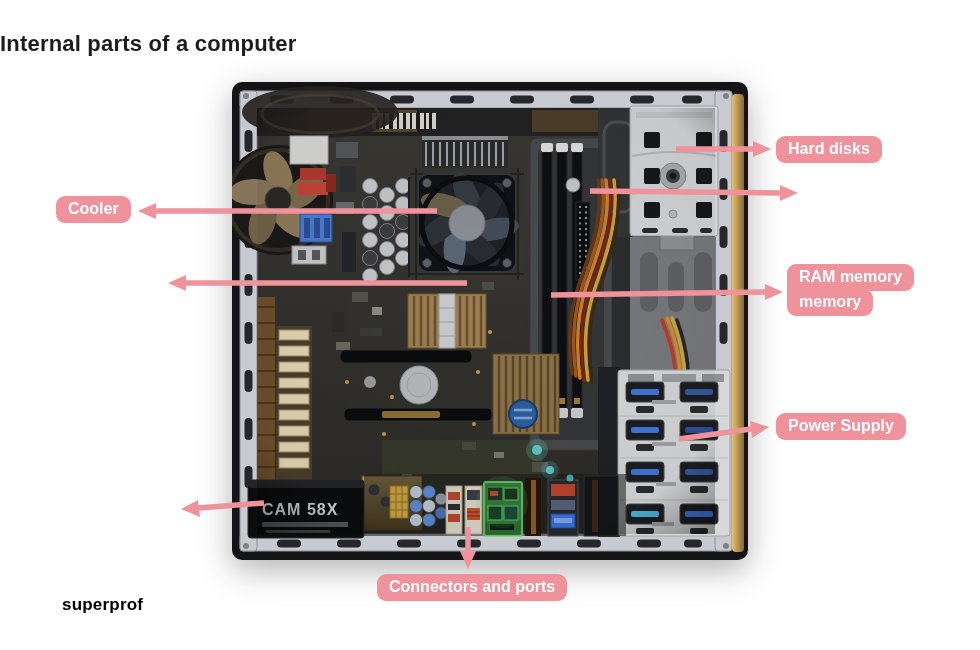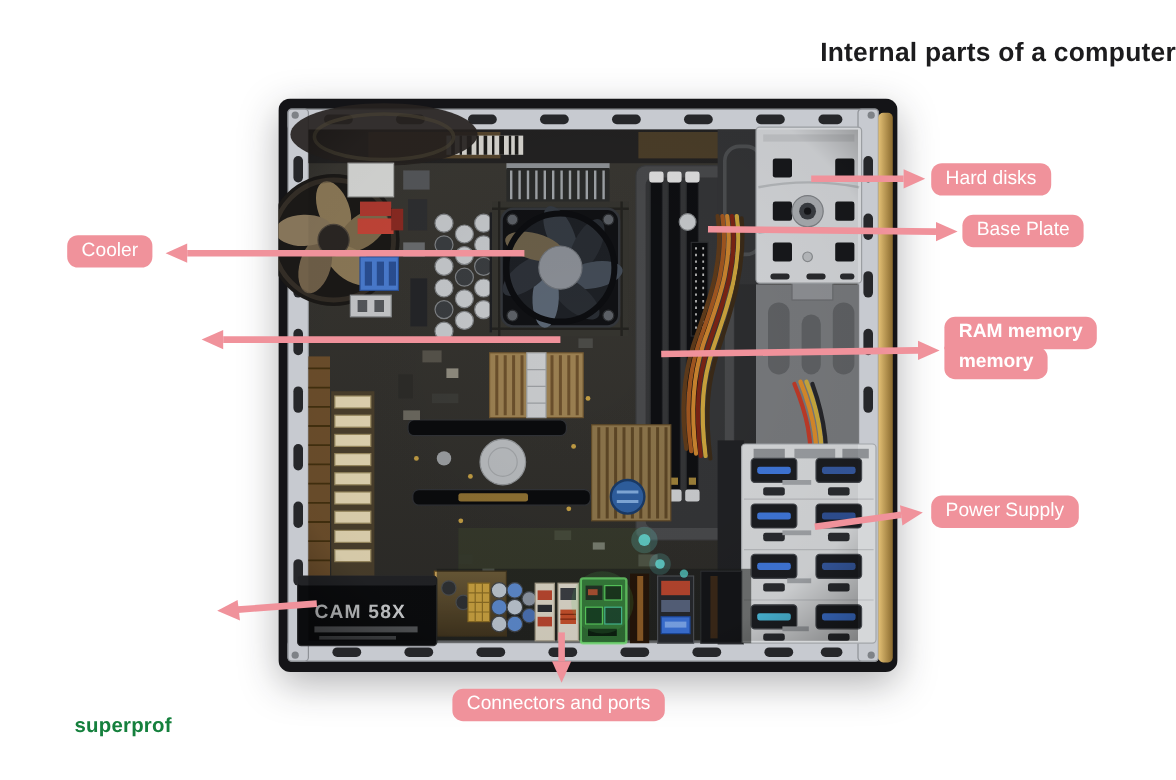--- a/index.html
+++ b/index.html
@@ -1,32 +1,32 @@
 <!DOCTYPE html>
 <html><head>
 <meta charset="utf-8">
 <style>
   html,body{margin:0;padding:0;background:#fff;}
   .stage{position:relative;width:980px;height:650px;background:#ffffff;overflow:hidden;
          font-family:"Liberation Sans",sans-serif;}
-  .title{position:absolute;top:31px;left:0;width:100%;text-align:right;
+  .title{position:absolute;top:31px;left:0;width:100%;text-align:left;
          font-size:22px;font-weight:700;color:#1c1c1e;letter-spacing:.2px;}
   .photo{position:absolute;left:232px;top:82px;width:516px;height:478px;
          filter:drop-shadow(0 10px 16px rgba(20,20,25,.32));}
   .photo svg{display:block;width:516px;height:478px;}
   .arrows{position:absolute;left:0;top:0;width:980px;height:650px;pointer-events:none;}
-  .badge{position:absolute;background:#f0929b;color:#fff;font-weight:400;font-size:16px;
+  .badge{position:absolute;background:#f0929b;color:#fff;font-weight:700;font-size:16px;
          line-height:1;padding:5px 12px 6px;border-radius:9px;white-space:nowrap;}
   .badge-stack{position:absolute;display:flex;flex-direction:column;align-items:flex-start;}
   .badge-stack .pill{background:#f0929b;color:#fff;font-weight:700;font-size:16px;
          line-height:1;padding:5px 12px 6px;white-space:nowrap;}
   .badge-stack .pill:first-child{border-radius:9px 9px 9px 0;}
   .badge-stack .pill+.pill{margin-top:-2px;border-radius:0 9px 9px 9px;}
   .logo{position:absolute;left:62px;top:595px;font-size:17px;font-weight:700;
-        color:#15803d;letter-spacing:.2px;}
+        color:#000000;letter-spacing:.2px;}
 </style>
 </head>
 <body>
 
 <div class="stage">
 
   <div class="title">Internal parts of a computer</div>
 
   <div class="photo">
     <svg viewBox="0 0 516 478">
@@ -538,21 +538,20 @@
       <polygon points="771,149 753,141 753,157"></polygon>
       <polygon points="798,193 780,185 780,201"></polygon>
       <polygon points="783,292 765,284 765,300"></polygon>
       <polygon points="769,427 752,438 750,421"></polygon>
       <polygon points="468,569 460,551 476,551"></polygon>
     </g>
   </svg>
 
   <div class="badge" style="left:56px;top:196px">Cooler</div>
   <div class="badge" style="left:776px;top:136px">Hard disks</div>
-  <div class="badge" style="left:802px;top:179px">Base Plate</div>
   <div class="badge-stack" style="left:787px;top:264px">
     <span class="pill">RAM memory</span>
     <span class="pill">memory</span>
   </div>
   <div class="badge" style="left:776px;top:413px">Power Supply</div>
   <div class="badge" style="left:377px;top:574px">Connectors and ports</div>
 
   <div class="logo">superprof</div>
 </div>
 

